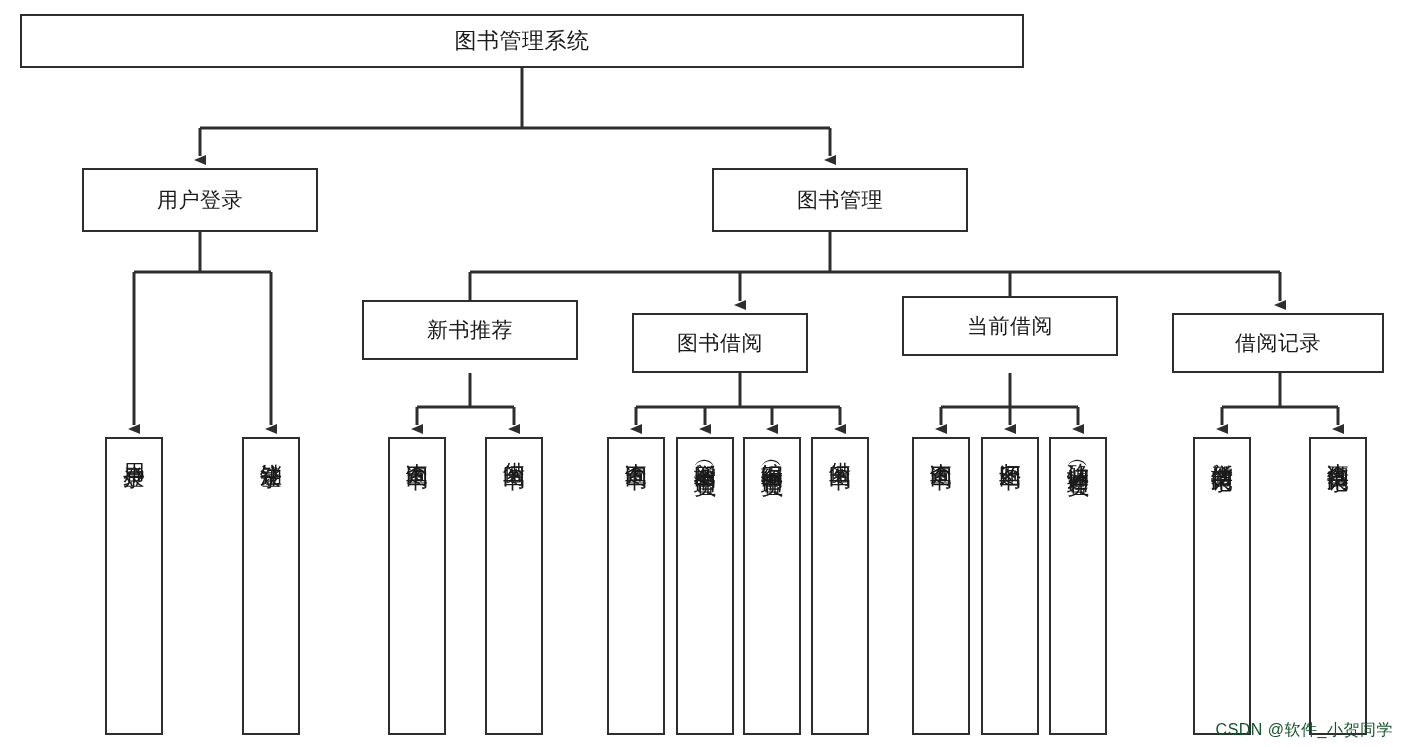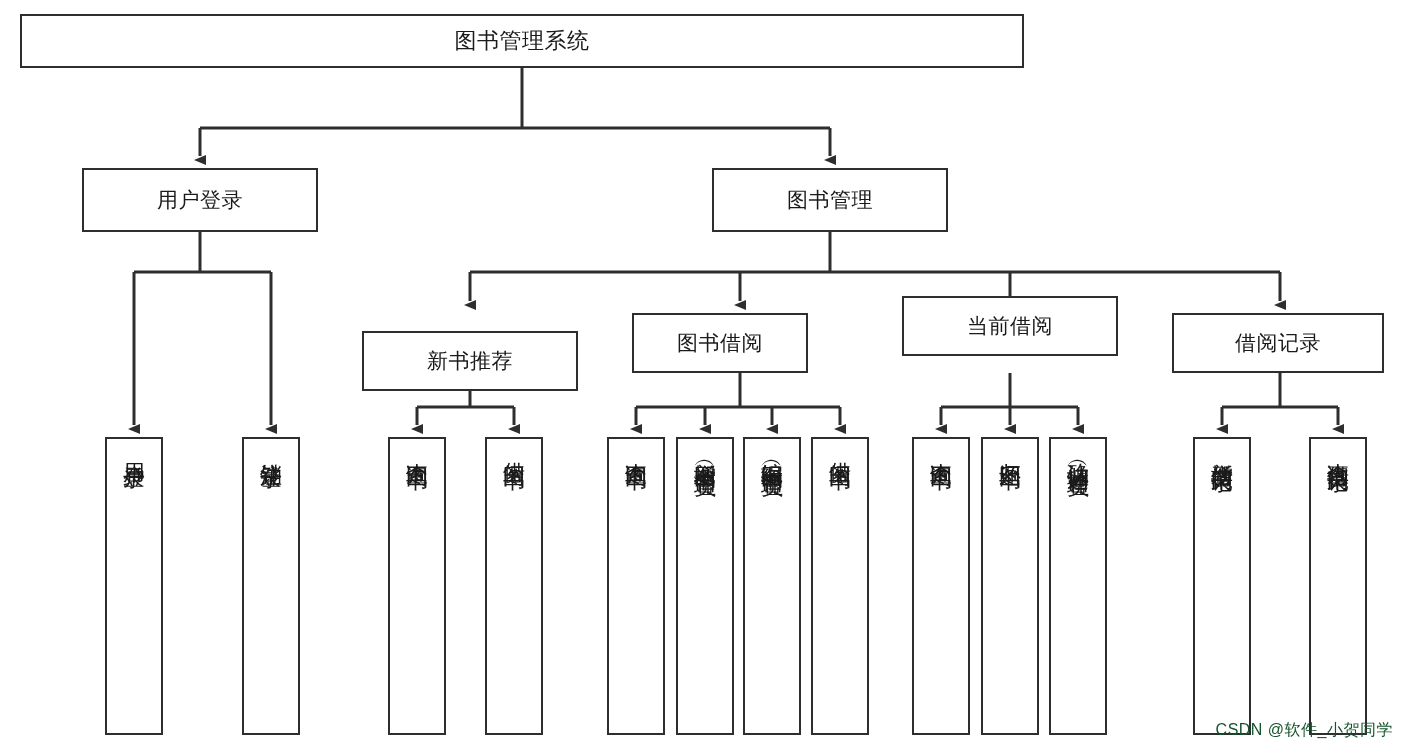--- a/index.html
+++ b/index.html
@@ -148,25 +148,25 @@
   </svg>
 
   <div class="node horiz root" style="left:20px; top:14px; width:1004px; height:54px;justify-content:center;">
     <span class="node-label">图书管理系统</span>
   </div>
 
   <div class="node horiz" style="left:82px; top:168px; width:236px; height:64px;">
     <span class="node-label">用户登录</span>
   </div>
 
-  <div class="node horiz" style="left:712px; top:168px; width:236px; height:64px;">
+  <div class="node horiz" style="left:712px; top:168px; width:256px; height:64px;">
     <span class="node-label">图书管理</span>
   </div>
 
-  <div class="node horiz" style="left:362px; top:331px; width:216px; height:60px;">
+  <div class="node horiz" style="left:362px; top:300px; width:216px; height:60px;">
     <span class="node-label">新书推荐</span>
   </div>
 
   <div class="node horiz" style="left:632px; top:313px; width:176px; height:60px;">
     <span class="node-label">图书借阅</span>
   </div>
 
   <div class="node horiz" style="left:902px; top:296px; width:216px; height:60px;">
     <span class="node-label">当前借阅</span>
   </div>

